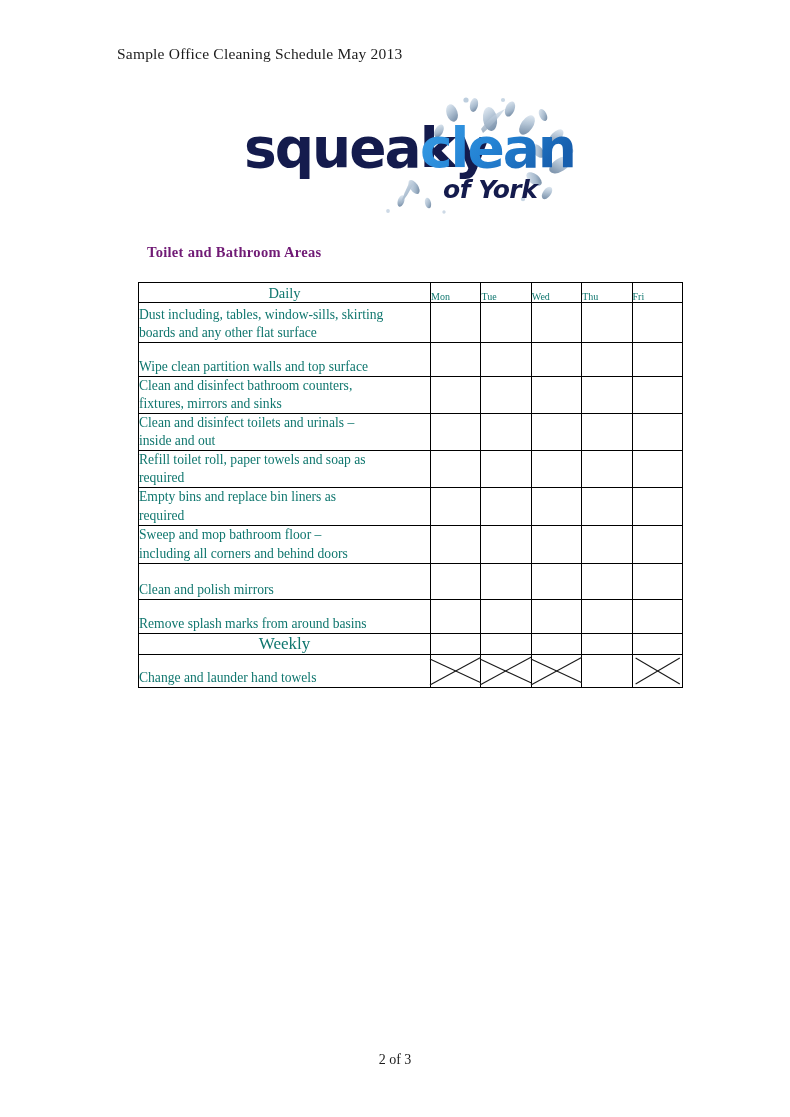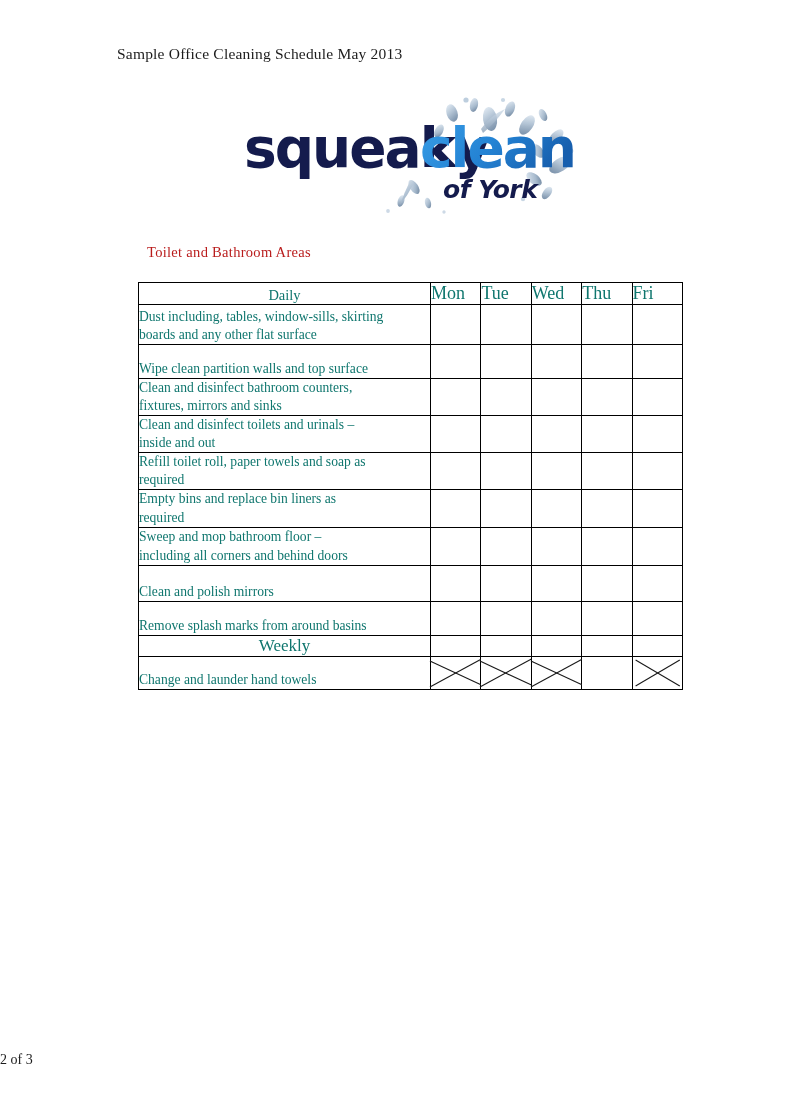--- a/index.html
+++ b/index.html
@@ -43,24 +43,24 @@
     height: 126px;
   }
   .logo-svg { display: block; width: 340px; height: 126px; }
 
   
   .section-title {
     position: absolute;
     left: 147px;
     top: 244px;
     font-size: 14.5px;
-    font-weight: normal;
+    font-weight: bold;
     letter-spacing: 0.3px;
     white-space: nowrap;
-    color: #b91c1c;
+    color: #701a75;
   }
 
   
   .sched-wrap {
     position: absolute;
     left: 138px;
     top: 282px;
     width: 544px;
   }
   table.sched {
@@ -83,21 +83,21 @@
   .hdr-daily {
     text-align: center;
     font-weight: bold;
     font-size: 14.5px;
     padding: 2px 0 3px 0;
     vertical-align: middle;
   }
   .hdr-day {
     text-align: left;
     padding: 2px 0 3px 7px;
-    font-size: 18px;
+    font-size: 10px;
     vertical-align: middle;
   }
 
   .task {
     text-align: left;
     padding: 1px 6px 2px 9px;
     line-height: 1.33;
     vertical-align: bottom;
   }
   .task .ln { display: block; white-space: nowrap; }
@@ -133,20 +133,21 @@
     overflow: visible;
     pointer-events: none;
   }
 
   
   .footer {
     position: absolute;
     left: 0;
     top: 1052px;
     width: 790px;
+    text-align: center;
     font-size: 14px;
     color: #1c1c1c;
   }
 </style>
 </head>
 <body>
 
 <div class="page">
 
   <div class="doc-header">Sample Office Cleaning Schedule May 2013</div>

